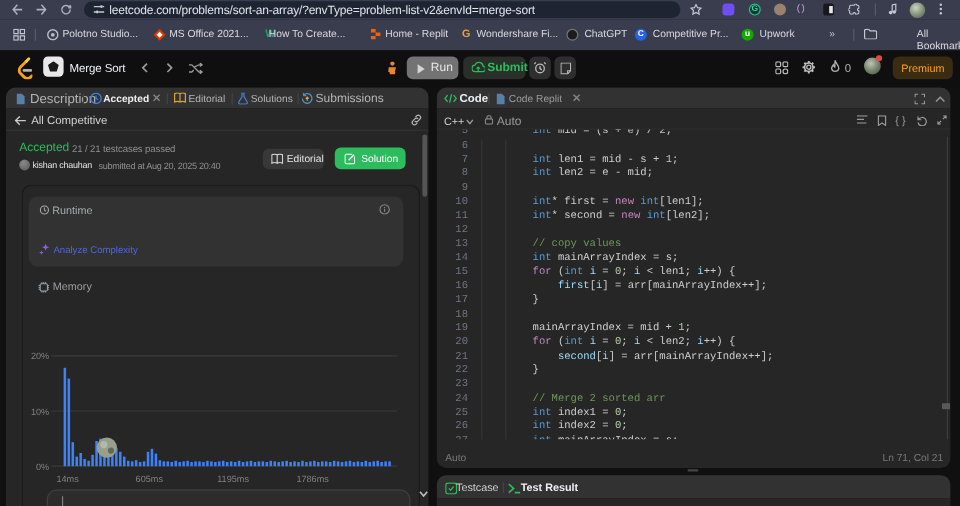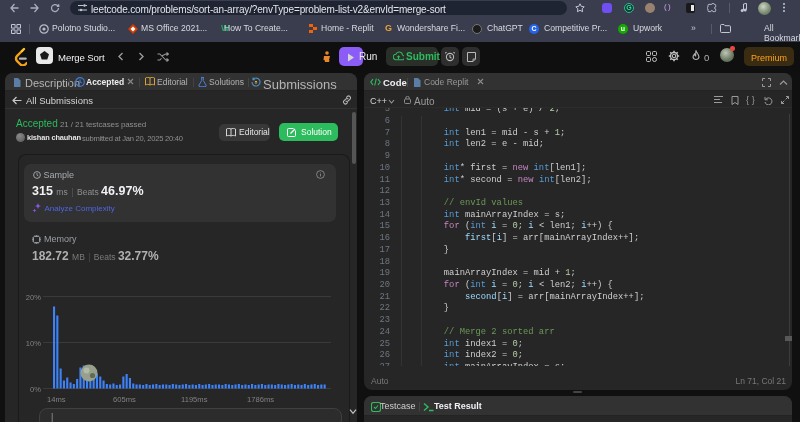--- a/index.html
+++ b/index.html
@@ -110,21 +110,21 @@
   <svg class="a" style="left:157px;top:10px" width="12" height="10" viewBox="0 0 12 10">
       <path d="M.5 2h2.3l6 6h2.4M.5 8h2.3l1.7-1.7M5.2 3.7L8.8 2h2.4M9.5.5L11.5 2l-2 1.5M9.5 6.5L11.5 8l-2 1.5" stroke="#9b9b9b" stroke-width="1.05" fill="none"></path>
     </svg>
 
   <div class="a" style="left:322px;top:9px">
       <svg width="10" height="11" viewBox="0 0 10 11">
         <circle cx="5" cy="2" r="1.8" fill="#e8862c"></circle>
         <path d="M2 5h6l-1 4H7.5L7 11H3L2.5 9H1.5z" fill="#e8862c"></path>
       </svg>
     </div>
-  <div class="a" style="left:339px;top:5px;width:24px;height:19px;background:#8b5cf6;border-radius:5px">
+  <div class="a" style="left:339px;top:5px;width:43px;height:19px;background:#737373;border-radius:5px">
     <svg class="a" style="left:8px;top:5.5px" width="8" height="9" viewBox="0 0 8 9">
         <path d="M1 0.5l6 4-6 4z" fill="#d4d4d4"></path>
       </svg>
     <div class="a" style="left:20px;top:3.5px;font-size:10px;color:#e9e9e9">Run</div>
   </div>
   <div class="a" style="left:386px;top:5px;width:52px;height:19px;background:#2a2f2a;border-radius:5px">
     <svg class="a" style="left:7px;top:4px" width="11" height="11" viewBox="0 0 12 12">
         <path d="M3.5 9.5a3 3 0 0 1-.4-6 3.8 3.8 0 0 1 7.3 1 2.5 2.5 0 0 1-.9 5z" stroke="#2cbb5d" stroke-width="1.1" fill="none"></path>
         <path d="M6 9V5.5M4.5 6.8L6 5.3l1.5 1.5" stroke="#2cbb5d" stroke-width="1.1" fill="none"></path>
       </svg>
@@ -189,36 +189,36 @@
   <div class="a" style="left:188px;top:5px;width:1px;height:9px;background:#444"></div>
   <svg class="a" style="left:193px;top:4.5px" width="9" height="10" viewBox="0 0 9 10">
       <path d="M3 .5h3M3.7.5v3L1 8a1.2 1.2 0 0 0 1 1.7h5A1.2 1.2 0 0 0 8 8L5.3 3.5v-3" stroke="#4a7fd4" stroke-width="1" fill="none"></path>
     </svg>
   <div class="a" style="left:204px;top:4.5px;font-size:8.5px;color:#b5b5b5">Solutions</div>
   <div class="a" style="left:243px;top:5px;width:1px;height:9px;background:#444"></div>
   <svg class="a" style="left:246px;top:4.5px" width="10" height="10" viewBox="0 0 10 10">
       <path d="M1 5a4 4 0 1 0 1.2-2.8M2 .5v2.2h2.2" stroke="#4a90c2" stroke-width="1.1" fill="none"></path>
       <path d="M5 7V4.2M3.8 5.2L5 4l1.2 1.2" stroke="#e8a33d" stroke-width="1" fill="none"></path>
     </svg>
-  <div class="a" style="left:258px;top:4.5px;font-size:13px;color:#b5b5b5">Submissions</div>
+  <div class="a" style="left:258px;top:4.5px;font-size:10px;color:#b5b5b5">Submissions</div>
 
   <div class="a" style="left:0;top:18.5px;width:352px;height:18px;border-bottom:1px solid #333"></div>
   <svg class="a" style="left:7px;top:23px" width="10" height="9" viewBox="0 0 10 9">
       <path d="M4.5 1L1 4.5 4.5 8M1 4.5h8.5" stroke="#c9c9c9" stroke-width="1.2" fill="none"></path>
     </svg>
-  <div class="a" style="left:21px;top:22px;font-size:9.5px;color:#d4d4d4">All Submissions</div>
+  <div class="a" style="left:21px;top:22px;font-size:9.5px;color:#d4d4d4">All Competitive</div>
   <svg class="a" style="left:337px;top:22.5px" width="10" height="10" viewBox="0 0 10 10">
       <path d="M4.2 2.6l1-1a1.9 1.9 0 0 1 2.7 2.7l-1.6 1.6a1.9 1.9 0 0 1-2.7 0M5.8 7.4l-1 1a1.9 1.9 0 0 1-2.7-2.7l1.6-1.6a1.9 1.9 0 0 1 2.7 0" stroke="#b5b5b5" stroke-width="1.05" fill="none"></path>
     </svg>
 
   <div class="a" style="left:11px;top:45px;font-size:10px;color:#2cbb5d">Accepted</div>
   <div class="a" style="left:55px;top:47px;font-size:8px;letter-spacing:-0.1px;color:#8f8f8f">21 / 21 testcases passed</div>
   <div class="a" style="left:11px;top:60px;width:9px;height:9px;border-radius:50%;background:radial-gradient(circle at 38% 32%,#8a8a8a,#565656)"></div>
-  <div class="a" style="left:22px;top:60.5px;font-size:7.4px;letter-spacing:-0.15px;font-weight:bold;color:#e5e5e5">kishan chauhan</div>
-  <div class="a" style="left:77px;top:61px;font-size:7.6px;letter-spacing:-0.25px;color:#8f8f8f">submitted at Jan 20, 2025 20:40</div>
+  <div class="a" style="left:22px;top:60.5px;font-size:7.4px;letter-spacing:-0.15px;font-weight:normal;color:#e5e5e5">kishan chauhan</div>
+  <div class="a" style="left:77px;top:61px;font-size:7.6px;letter-spacing:-0.25px;color:#8f8f8f">submitted at Aug 20, 2025 20:40</div>
 
   <div class="a" style="left:214px;top:51px;width:51px;height:17px;background:#383838;border-radius:5px">
     <svg class="a" style="left:7px;top:4px" width="10" height="9" viewBox="0 0 10 9">
         <path d="M.5 1C2 .2 3.5.2 5 1c1.5-.8 3-.8 4.5 0v7C8 7.2 6.5 7.2 5 8 3.5 7.2 2 7.2.5 8zM5 1v7" stroke="#d4d4d4" stroke-width="1" fill="none"></path>
       </svg>
     <div class="a" style="left:20px;top:3.5px;font-size:8.5px;color:#e5e5e5">Editorial</div>
   </div>
   <div class="a" style="left:274px;top:50.5px;width:59px;height:17.5px;background:#2cbb5d;border-radius:5px">
     <svg class="a" style="left:8px;top:4.5px" width="9" height="9" viewBox="0 0 9 9">
         <path d="M6.5.5h-5a1 1 0 0 0-1 1v6a1 1 0 0 0 1 1h6a1 1 0 0 0 1-1v-5" stroke="#fff" stroke-width="1" fill="none"></path>
@@ -227,39 +227,37 @@
     <div class="a" style="left:22px;top:4px;font-size:8.5px;color:#fff">Solution</div>
   </div>
 
   <div class="a" style="left:12.5px;top:81.5px;width:332px;height:268px;border:1.5px solid #1a1a1a;border-bottom:none;border-radius:8px 8px 0 0"></div>
 
   <div class="a" style="left:18.5px;top:91.5px;width:312.5px;height:58px;background:#323232;border-radius:7px">
     <svg class="a" style="left:9px;top:7px" width="8" height="8" viewBox="0 0 8 8">
         <circle cx="4" cy="4" r="3.4" stroke="#9da2a7" stroke-width="1" fill="none"></circle>
         <path d="M4 2v2.2l1.4.8" stroke="#9da2a7" stroke-width="0.9" fill="none"></path>
       </svg>
-    <div class="a" style="left:20px;top:5.5px;font-size:9px;color:#a6abb1">Sample</div>
+    <div class="a" style="left:20px;top:5.5px;font-size:9px;color:#a6abb1">Runtime</div>
     <svg class="a" style="left:292px;top:6px" width="9" height="9" viewBox="0 0 9 9">
         <circle cx="4.5" cy="4.5" r="3.9" stroke="#8a8a8a" stroke-width="0.9" fill="none"></circle>
         <path d="M4.5 4v2.4M4.5 2.6v.8" stroke="#8a8a8a" stroke-width="0.9"></path>
       </svg>
-    <div class="a" style="left:8.5px;top:20px;font-size:12.5px;font-weight:bold;color:#f0f1f5">315 <span style="font-size:8.5px;font-weight:normal;color:#8f8f8f">ms</span> <span style="font-size:9px;font-weight:normal;color:#555">|</span> <span style="font-size:8.5px;font-weight:normal;color:#8f8f8f">Beats </span>46.97%</div>
     <svg class="a" style="left:8.5px;top:39px" width="10" height="10" viewBox="0 0 10 10">
         <path d="M6 0l.8 2.2L9 3l-2.2.8L6 6l-.8-2.2L3 3l2.2-.8z" fill="#8b5cf6"></path>
         <path d="M2.5 5.5l.5 1.5 1.5.5-1.5.5-.5 1.5-.5-1.5L.5 7.5 2 7z" fill="#8b5cf6"></path>
       </svg>
     <div class="a" style="left:21px;top:40px;font-size:8px;color:#4d65e4">Analyze Complexity</div>
   </div>
 
   <svg class="a" style="left:27px;top:162.5px" width="9" height="9" viewBox="0 0 9 9">
       <rect x="1.5" y="1.5" width="6" height="6" rx="1" stroke="#9da2a7" stroke-width="0.9" fill="none"></rect>
       <path d="M3 0v1.5M4.5 0v1.5M6 0v1.5M3 7.5V9M4.5 7.5V9M6 7.5V9M0 3h1.5M0 4.5h1.5M0 6h1.5M7.5 3H9M7.5 4.5H9M7.5 6H9" stroke="#9da2a7" stroke-width="0.8"></path>
     </svg>
   <div class="a" style="left:39px;top:161.5px;font-size:9px;color:#9a9fa5">Memory</div>
-  <div class="a" style="left:27px;top:176px;font-size:12px;font-weight:bold;color:#b0b0b0">182.72 <span style="font-size:8.5px;font-weight:normal;color:#7b7b7b">MB</span> <span style="font-size:9px;font-weight:normal;color:#4a4a4a">|</span> <span style="font-size:8.5px;font-weight:normal;color:#7b7b7b">Beats </span>32.77%</div>
 
   <svg class="a" style="left:0;top:210px" width="352" height="139.5" viewBox="0 0 352 139.5">
     <g stroke="#3a3a3a" stroke-width="1">
       <line x1="38" y1="13.5" x2="326" y2="13.5"></line>
       <line x1="38" y1="59.5" x2="326" y2="59.5"></line>
       <line x1="38" y1="105.5" x2="326" y2="105.5"></line>
     </g>
     <g font-family="Liberation Sans" font-size="7.6" fill="#818181">
       <text x="36" y="16.5" text-anchor="end">20%</text>
       <text x="36" y="62.5" text-anchor="end">10%</text>
@@ -438,21 +436,21 @@
 26
 27</div>
     <div class="a" style="left:37.6px;top:-3.8px;font-family:'Liberation Mono',monospace;font-size:8.8px;line-height:11.72px;color:#cfcfcf;white-space:pre">        <span style="color:#569cd6">int</span> mid = (s + e) / <span style="color:#b5cea8">2</span>;
 
         <span style="color:#569cd6">int</span> len1 = mid - s + <span style="color:#b5cea8">1</span>;
         <span style="color:#569cd6">int</span> len2 = e - mid;
 
         <span style="color:#569cd6">int</span>* first = <span style="color:#c586c0">new</span> <span style="color:#569cd6">int</span>[len1];
         <span style="color:#569cd6">int</span>* second = <span style="color:#c586c0">new</span> <span style="color:#569cd6">int</span>[len2];
 
-        <span style="color:#6a9955">// envId values</span>
+        <span style="color:#6a9955">// copy values</span>
         <span style="color:#569cd6">int</span> mainArrayIndex = s;
         <span style="color:#c586c0">for</span> (<span style="color:#569cd6">int</span> <span style="color:#9cdcfe">i</span> = <span style="color:#b5cea8">0</span>; <span style="color:#9cdcfe">i</span> &lt; len1; <span style="color:#9cdcfe">i</span>++) {
             <span style="color:#9cdcfe">first</span>[<span style="color:#9cdcfe">i</span>] = arr[mainArrayIndex++];
         }
 
         mainArrayIndex = mid + <span style="color:#b5cea8">1</span>;
         <span style="color:#c586c0">for</span> (<span style="color:#569cd6">int</span> <span style="color:#9cdcfe">i</span> = <span style="color:#b5cea8">0</span>; <span style="color:#9cdcfe">i</span> &lt; len2; <span style="color:#9cdcfe">i</span>++) {
             <span style="color:#9cdcfe">second</span>[<span style="color:#9cdcfe">i</span>] = arr[mainArrayIndex++];
         }
 

